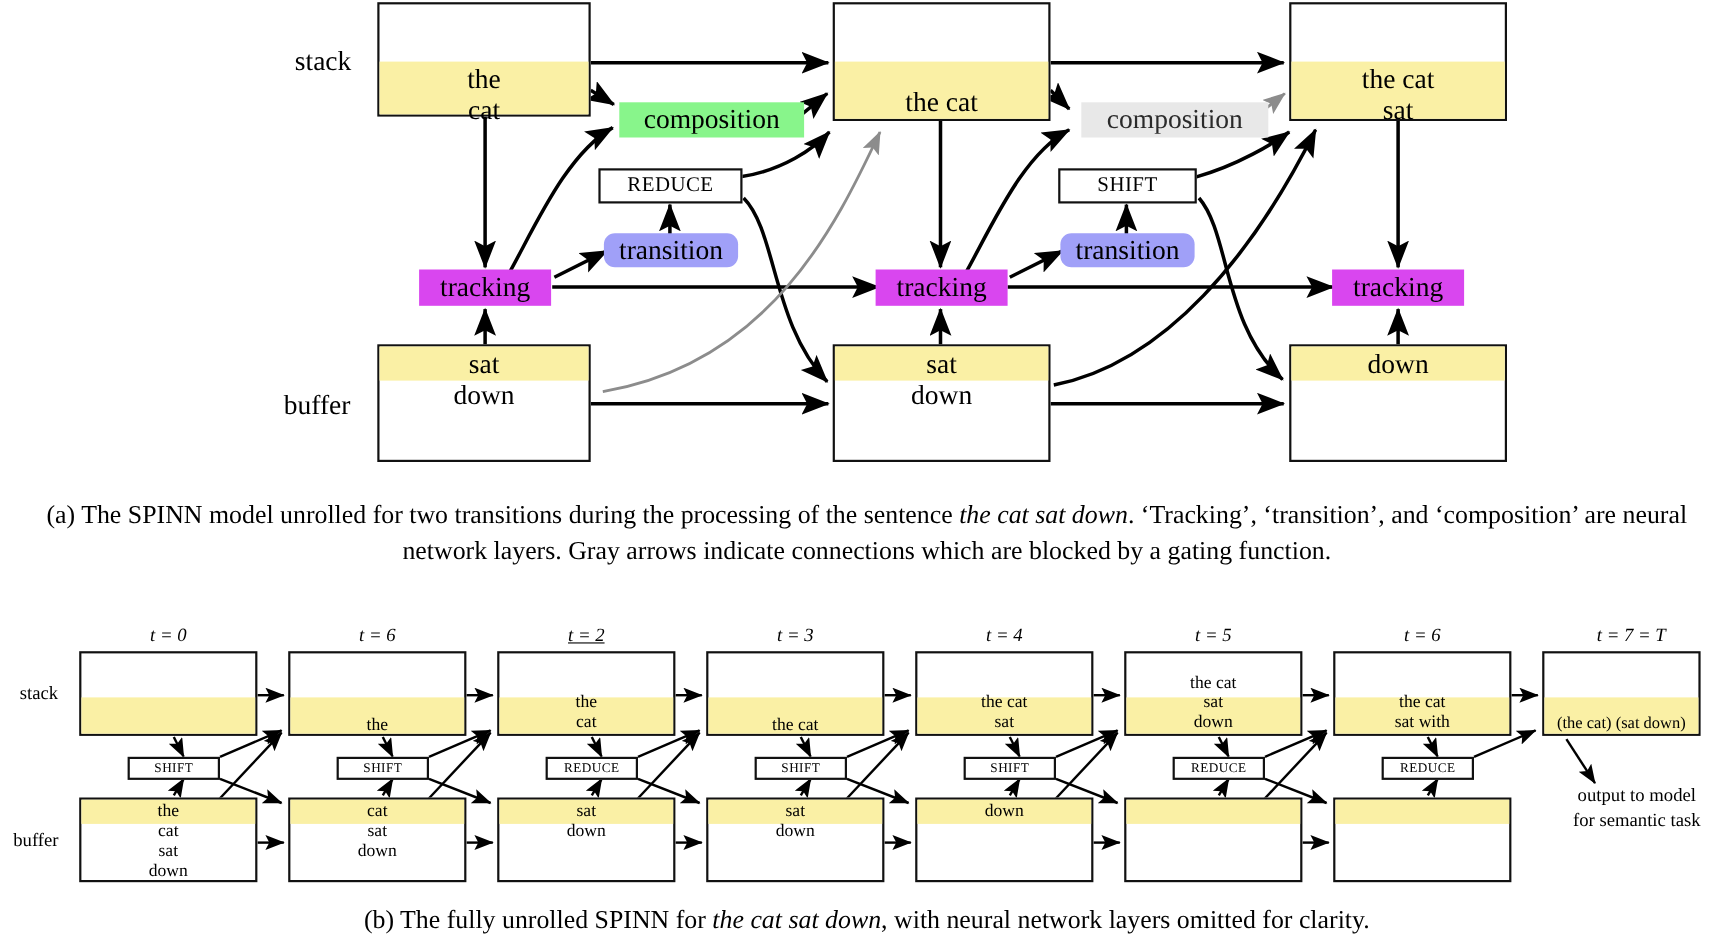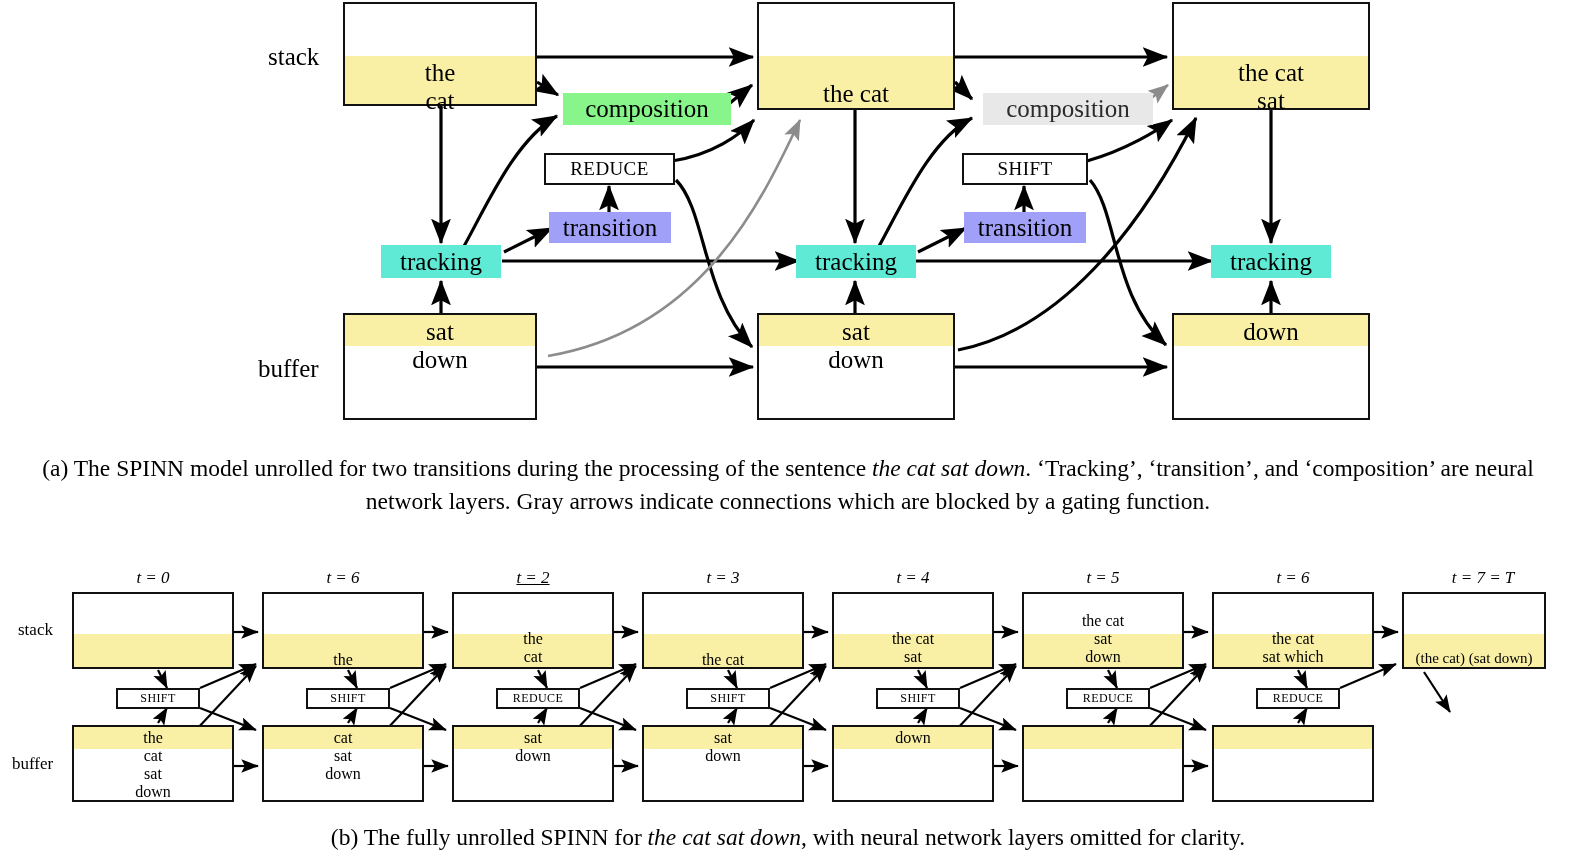--- a/index.html
+++ b/index.html
@@ -14,22 +14,22 @@
   
   .box{position:absolute;border:2.5px solid #111;background:#fff;box-sizing:border-box;}
   .band{position:absolute;left:0;right:0;background:#FAF0A5;}
   .boxtext{position:absolute;left:0;right:0;text-align:center;line-height:1.12;}
 
   
   .nn{position:absolute;display:flex;align-items:center;justify-content:center;
       box-sizing:border-box;white-space:nowrap;}
   .nn-composition{background:#88F58B;font-size:25px;}
   .nn-composition-blocked{background:#E8E8E8;color:#2b2b2b;font-size:25px;}
-  .nn-transition{background:#A0A0F8;font-size:25px;}
-  .nn-tracking{background:#5eead4;font-size:25px;}
+  .nn-transition{background:#A0A0F8;font-size:25px;border-radius:10px;}
+  .nn-tracking{background:#d946ef;font-size:25px;}
 
   
   .op{position:absolute;border:2.5px solid #111;background:#fff;box-sizing:border-box;
       display:flex;align-items:center;justify-content:center;
       font-variant:small-caps;letter-spacing:.4px;white-space:nowrap;}
   .op-top{font-size:19px;}
   .op-bot{font-size:12px;}
 
   
   .sidelbl{position:absolute;font-size:25px;white-space:nowrap;}
@@ -344,35 +344,39 @@
       <div class="box" style="left: 1022px; top: 725px; width: 162px; height: 77px; border-width: 2px;">
         <div class="band" style="top: 0px; height: 22px;"></div>
         <div class="boxtext" style="top: 2px; font-size: 16px;"></div>
       </div>
       <div class="op op-bot" style="left: 1066px; top: 688px; width: 84px; height: 21px; border-width: 2px;">REDUCE</div>
       <div class="tlab" style="left: 1212px; top: 568px; width: 162px;">t = 6</div>
       <div class="box" style="left: 1212px; top: 592px; width: 162px; height: 77px; border-width: 2px;">
         <div class="band" style="top: 40px; bottom: 0px;"></div>
         <div class="boxtext" style="top: 36px; font-size: 16px;">
           <div>the cat</div>
-          <div>sat which</div>
+          <div>sat with</div>
         </div>
       </div>
       <div class="box" style="left: 1212px; top: 725px; width: 162px; height: 77px; border-width: 2px;">
         <div class="band" style="top: 0px; height: 22px;"></div>
         <div class="boxtext" style="top: 2px; font-size: 16px;"></div>
       </div>
       <div class="op op-bot" style="left: 1256px; top: 688px; width: 84px; height: 21px; border-width: 2px;">REDUCE</div>
       <div class="tlab" style="left: 1402px; top: 568px; width: 162px;">t = 7 = T</div>
       <div class="box" style="left: 1402px; top: 592px; width: 144px; height: 77px; border-width: 2px;">
         <div class="band" style="top: 40px; bottom: 0px;"></div>
         <div class="boxtext" style="top: 56px; font-size: 15px;">
           <div>(the cat) (sat down)</div>
         </div>
       </div>
     </div>
 
+<div class="outlbl" style="left:1400px;top:712px;width:176px;">
+  <div>output to model</div>
+  <div>for semantic task</div>
+</div>
 
 <div class="caption-b" style="top:824px;">
   <span>(b) The fully unrolled SPINN for </span><em>the cat sat down</em><span>, with neural network layers omitted for clarity.</span>
 </div>
 
 </div>
 
 </body></html>

